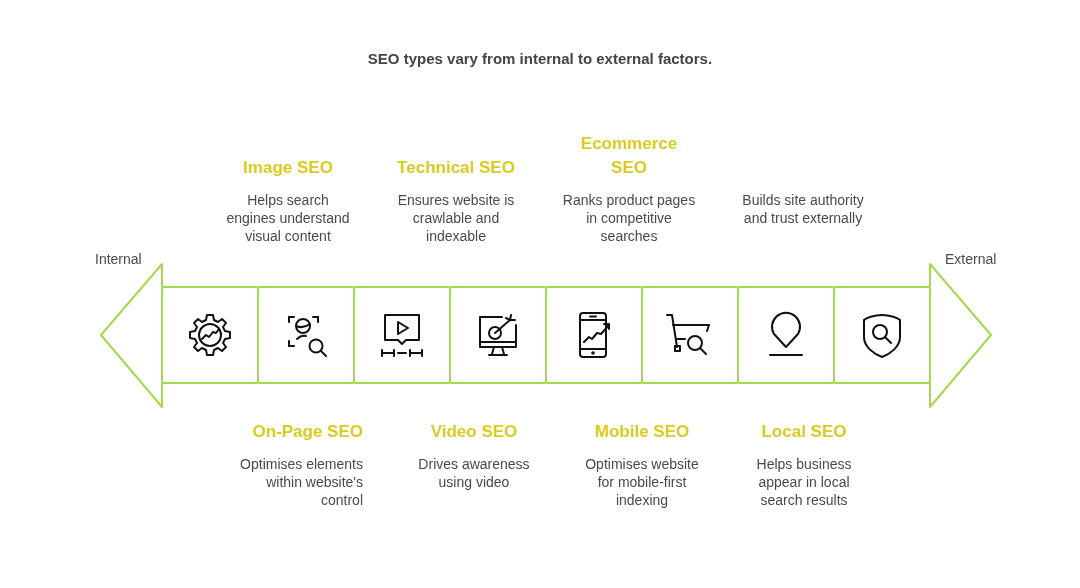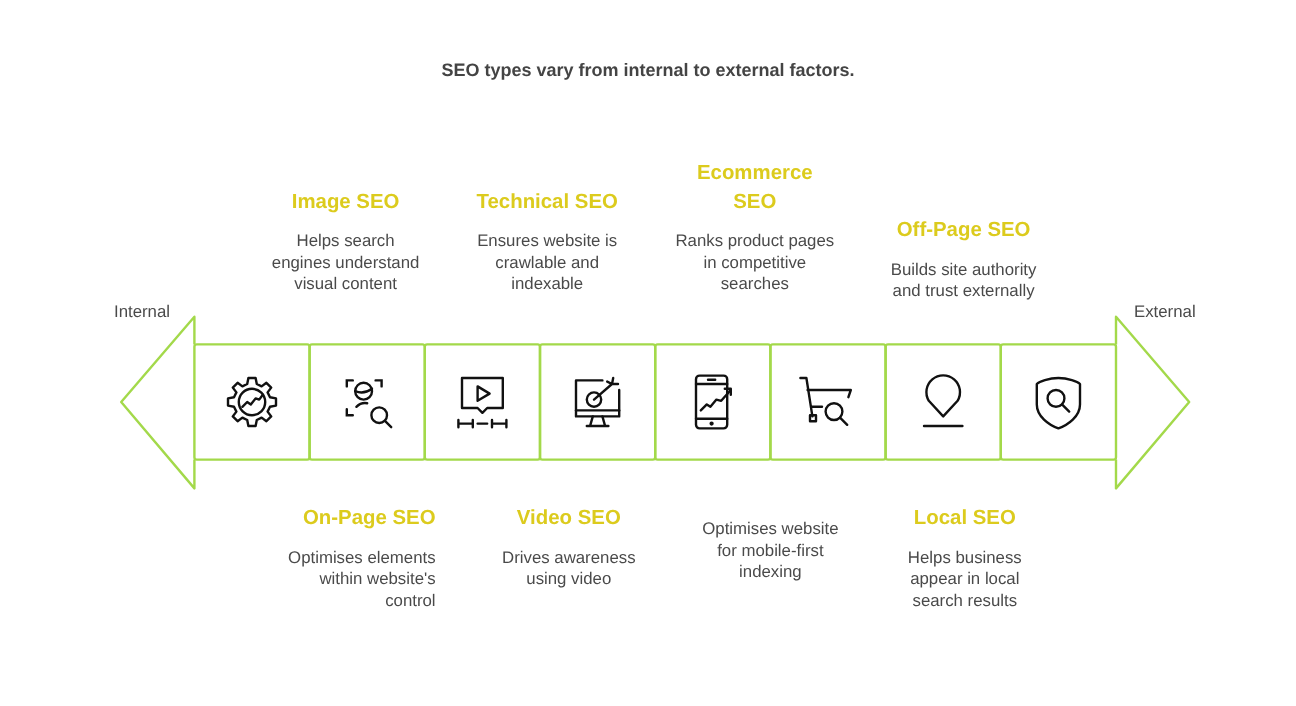--- a/index.html
+++ b/index.html
@@ -42,21 +42,20 @@
     <div>Ecommerce</div>
     <div>SEO</div>
   </div>
   <div class="d">
     <div>Ranks product pages</div>
     <div>in competitive</div>
     <div>searches</div>
   </div>
 </div>
 <div class="item" style="left:723px; top:180px;">
-  <div class="h">Off-Page SEO</div>
   <div class="d">
     <div>Builds site authority</div>
     <div>and trust externally</div>
   </div>
 </div>
 
 <div class="item" style="left:203px; top:420px;text-align:right;">
   <div class="h">On-Page SEO</div>
   <div class="d">
     <div>Optimises elements</div>
@@ -65,20 +64,21 @@
   </div>
 </div>
 <div class="item" style="left:394px; top:420px;">
   <div class="h">Video SEO</div>
   <div class="d">
     <div>Drives awareness</div>
     <div>using video</div>
   </div>
 </div>
 <div class="item" style="left:562px; top:420px;">
+  <div class="h">Mobile SEO</div>
   <div class="d">
     <div>Optimises website</div>
     <div>for mobile-first</div>
     <div>indexing</div>
   </div>
 </div>
 <div class="item" style="left:724px; top:420px;">
   <div class="h">Local SEO</div>
   <div class="d">
     <div>Helps business</div>

